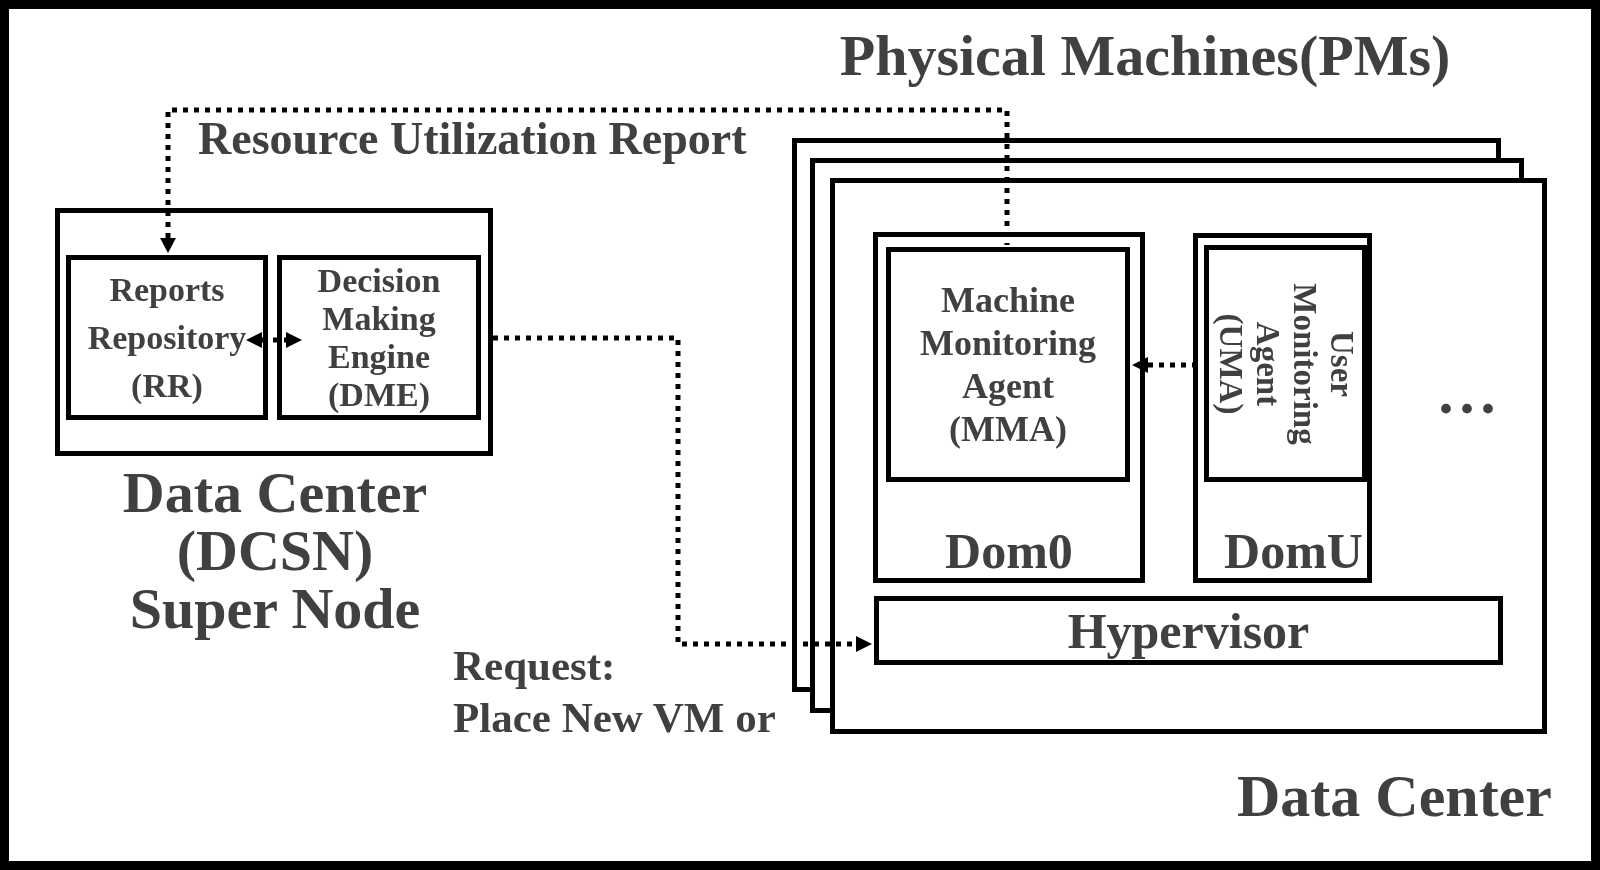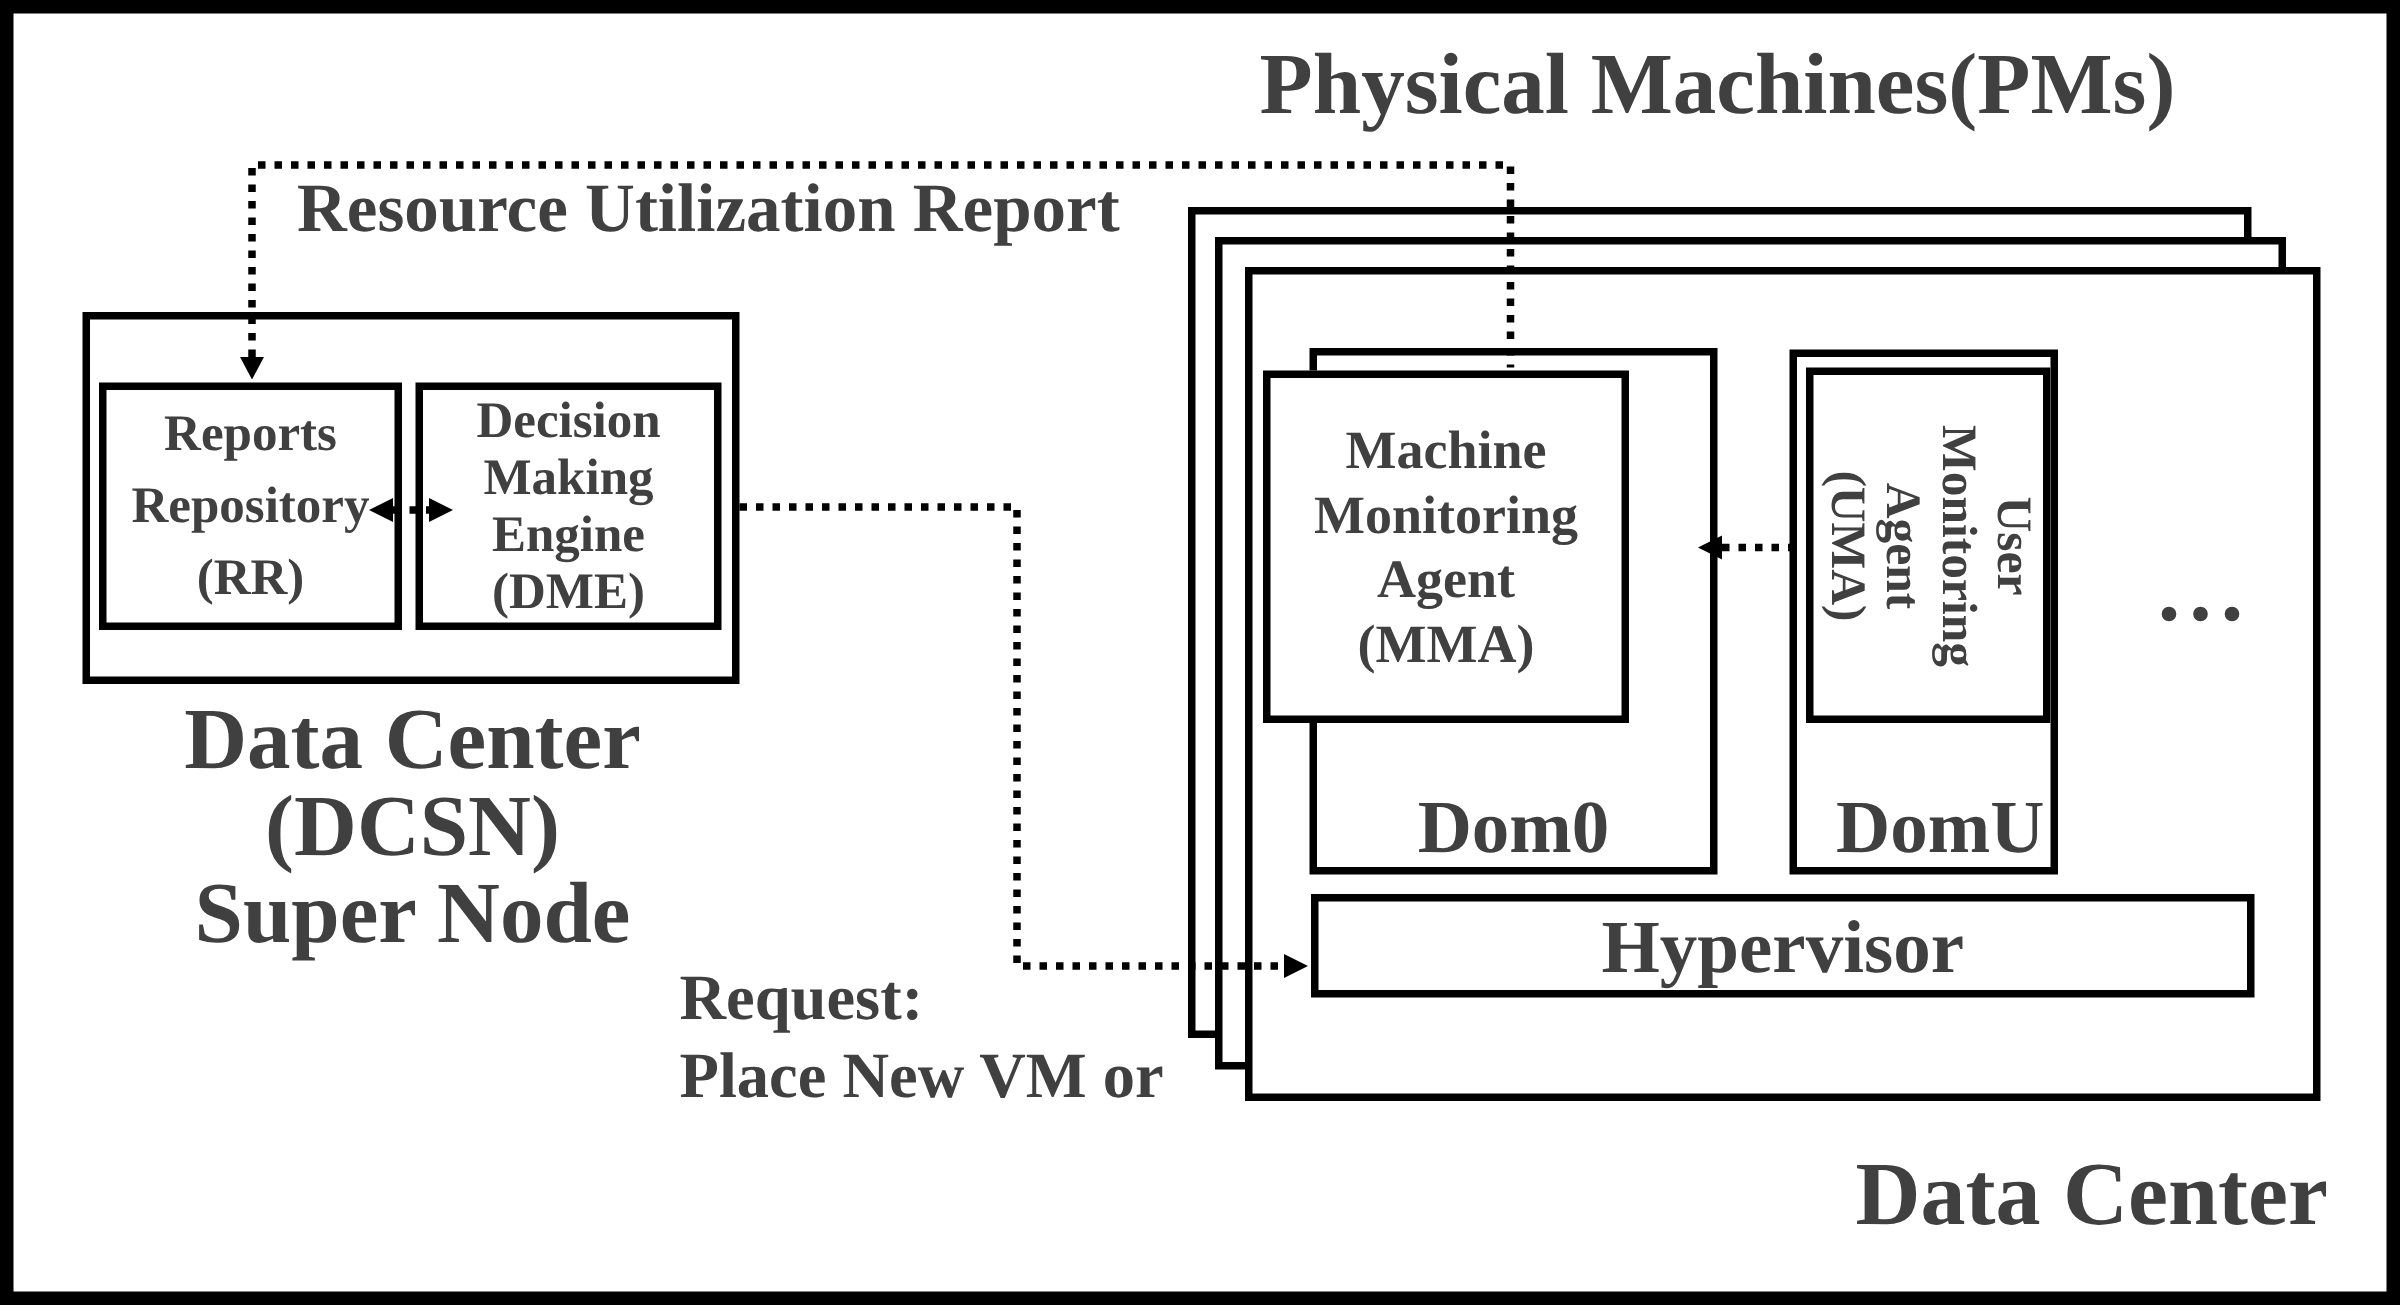--- a/index.html
+++ b/index.html
@@ -56,21 +56,21 @@
   <div class="caption" style="left:453px;top:640px;text-align:left;font-size:43px;line-height:52px;">
     <div>Request:</div>
     <div>Place New VM or</div>
   </div>
 
   <div class="box" style="left:792px;top:138px;width:709px;height:554px;"></div>
   <div class="box" style="left:810px;top:158px;width:714px;height:555px;"></div>
   <div class="box" style="left:830px;top:178px;width:717px;height:556px;"></div>
 
   <div class="box" style="left:873px;top:232px;width:272px;height:351px;"></div>
-  <div class="box vcenter" style="left:842px;top:247px;width:244px;height:235px;font-size:36px;line-height:43px;">
+  <div class="box vcenter" style="left:886px;top:247px;width:244px;height:235px;font-size:36px;line-height:43px;">
     <div>Machine</div>
     <div>Monitoring</div>
     <div>Agent</div>
     <div>(MMA)</div>
   </div>
   <div class="caption" style="left:873px;top:522px;width:272px;font-size:50px;">Dom0</div>
 
   <div class="box" style="left:1193px;top:233px;width:179px;height:350px;"></div>
   <div class="box" style="left:1204px;top:245px;width:163px;height:237px;">
     <div class="uma-rot">

